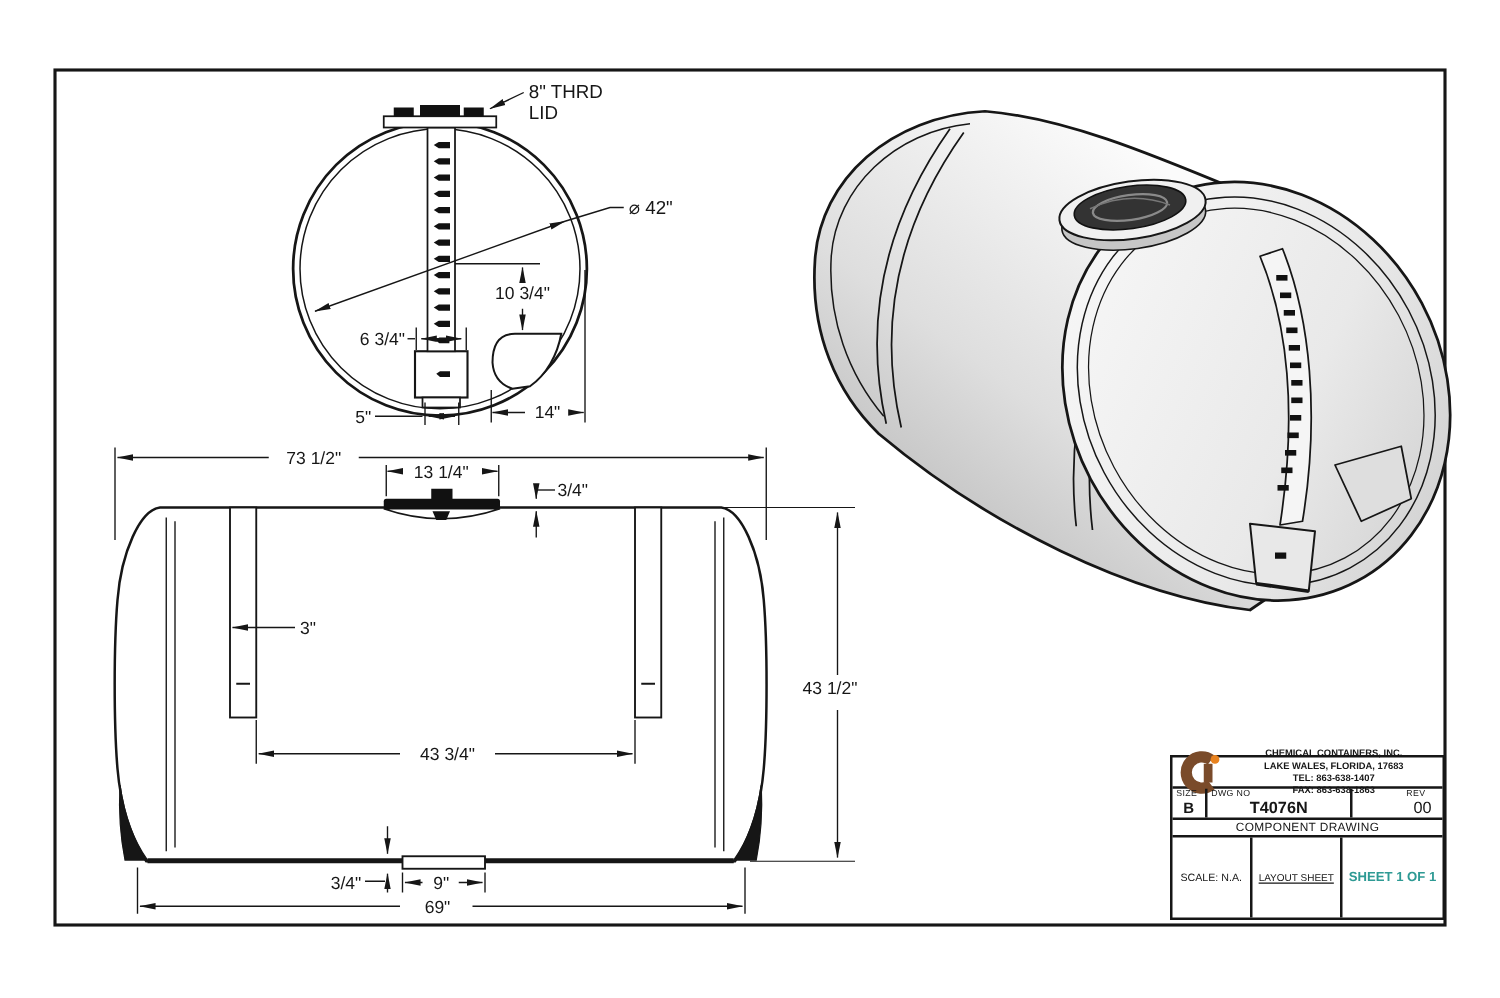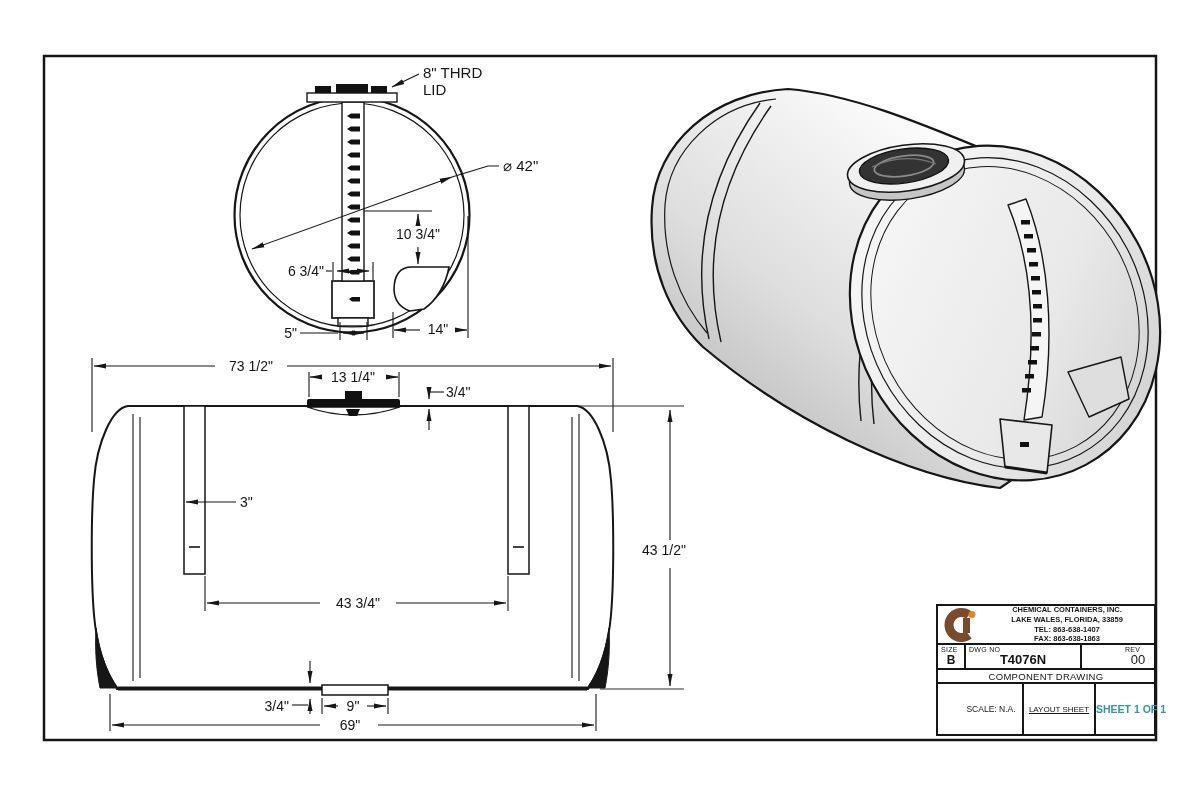--- a/index.html
+++ b/index.html
@@ -21,21 +21,21 @@
   .dim-lg{font-size:15px;}
 
   
   .title-block{
     position:absolute;left:936px;top:604px;width:220px;height:132px;
     border:2px solid var(--line);background:#fff;box-sizing:border-box;
     display:flex;flex-direction:column;
   }
   .tb-row{box-sizing:border-box;}
   .tb-logo-row{
-    height:39px;border-bottom:2px solid var(--line);
+    height:25px;border-bottom:2px solid var(--line);
     display:flex;align-items:center;
   }
   .tb-logo{flex:0 0 46px;display:flex;justify-content:center;align-items:center;}
   .tb-company{
     flex:1;text-align:center;font-weight:bold;font-size:7.5px;line-height:1.3;
     padding-right:4px;white-space:nowrap;
   }
   .tb-title-row{height:29px;border-bottom:2px solid var(--line);position:relative;}
   .tb-small-label{font-size:7px;letter-spacing:.3px;position:absolute;left:3px;top:1px;}
   .tb-title{
@@ -49,21 +49,21 @@
   .tb-cell-rev{flex:0 0 32px;margin-left:40px;}
   .tb-val{
     position:absolute;left:0;right:0;bottom:1px;text-align:center;
     font-weight:bold;font-size:12px;
   }
   .tb-val-rev{font-weight:normal;font-size:13px;}
   .tb-comp-row{
     height:14px;border-bottom:2px solid var(--line);
     text-align:center;font-size:9.5px;line-height:14px;letter-spacing:.3px;
   }
-  .tb-bottom-row{flex:1;display:flex;margin-left:22px;}
+  .tb-bottom-row{flex:1;display:flex;}
   .tb-scale{
     flex:0 0 62px;border-right:2px solid var(--line);font-size:8.5px;
     display:flex;align-items:center;justify-content:center;white-space:nowrap;
   }
   .tb-layout{
     flex:0 0 70px;border-right:2px solid var(--line);font-size:8px;
     display:flex;align-items:center;justify-content:center;white-space:nowrap;text-decoration:underline;
   }
   .tb-sheet{
     flex:1;color:var(--teal);font-weight:bold;font-size:10.5px;
@@ -278,21 +278,21 @@
     <div class="tb-row tb-logo-row">
       <div class="tb-logo">
         <svg width="40" height="36" viewBox="0 0 40 36">
           <path d="M 28,8 A 12.5,12.5 0 1 0 28,28" fill="none" stroke="var(--brown)" stroke-width="9"></path>
           <rect x="22" y="11" width="7" height="15" fill="var(--brown)"></rect>
           <circle cx="31" cy="7.5" r="3.5" fill="var(--orange)"></circle>
         </svg>
       </div>
       <div class="tb-company">
         <div>CHEMICAL CONTAINERS, INC.</div>
-        <div>LAKE WALES, FLORIDA, 33859</div>
+        <div>LAKE WALES, FLORIDA, 17683</div>
         <div>TEL: 863-638-1407</div>
         <div>FAX: 863-638-1863</div>
       </div>
     </div>
     <div class="tb-row tb-size-row">
       <div class="tb-cell tb-cell-size">
         <span class="tb-small-label">SIZE</span>
         <div class="tb-val">B</div>
       </div>
       <div class="tb-cell tb-cell-dwg">

